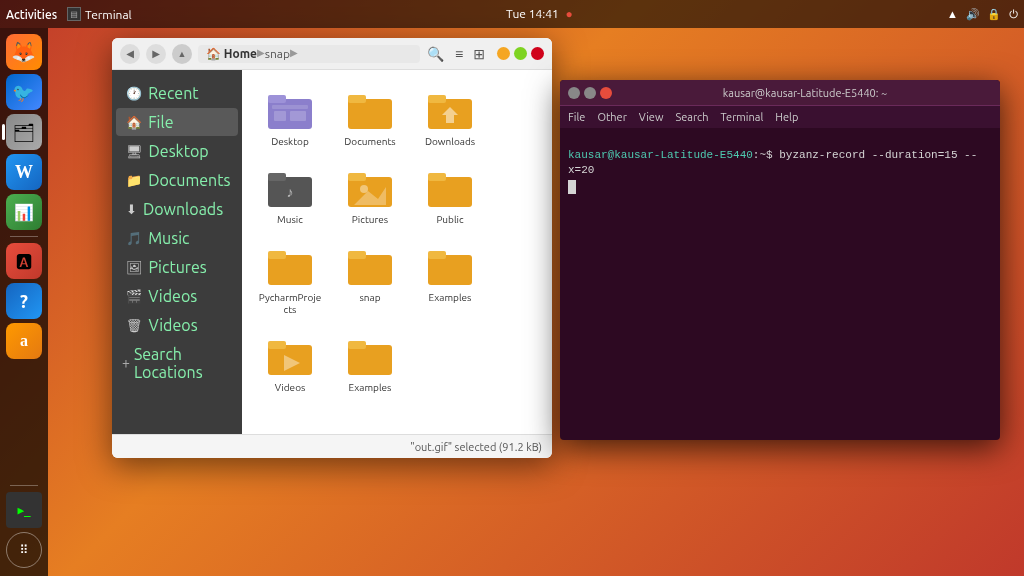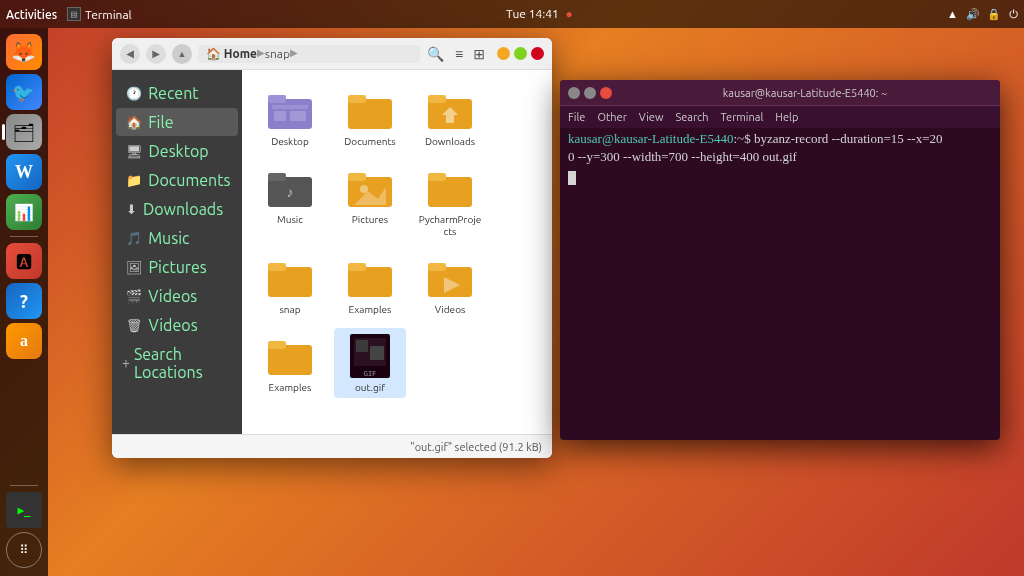--- a/index.html
+++ b/index.html
@@ -347,23 +347,23 @@
       align-items: center;
       padding: 0 8px;
       gap: 12px;
       font-size: 11px;
       color: #ccc;
     }
     .term-menu-item { cursor: pointer; text-align: right; }
 
     .term-body {
       flex: 1;
-      padding: 2px 8px;
-      font-family: Liberation Serif, serif;
-      font-size: 13px;
+      padding: 20px 8px;
+      font-family: Liberation Mono, monospace;
+      font-size: 11px;
       color: #d4d4d4;
       overflow-y: auto;
     }
     .term-prompt { color: #4ec9b0; }
     .term-command { color: #d4d4d4; }
     .term-cursor {
       display: inline-block;
       width: 8px;
       height: 14px;
       background: #d4d4d4;
@@ -568,20 +568,29 @@
             <svg width="44" height="38" viewBox="0 0 44 38">
               <rect x="0" y="8" width="44" height="30" rx="3" fill="#e8a020"></rect>
               <rect x="0" y="4" width="18" height="8" rx="2" fill="#f0b840"></rect>
               <circle cx="16" cy="20" r="4" fill="rgba(255,255,255,0.4)"></circle>
               <polygon points="6,36 20,22 30,30 38,18 38,36" fill="rgba(255,255,255,0.3)"></polygon>
             </svg>
           </div>
           <span class="fm-file-name">Pictures</span>
         </div>
 
+        <div class="fm-file-item">
+          <div class="fm-file-icon">
+            <svg width="44" height="38" viewBox="0 0 44 38">
+              <rect x="0" y="8" width="44" height="30" rx="3" fill="#e8a020"></rect>
+              <rect x="0" y="4" width="18" height="8" rx="2" fill="#f0b840"></rect>
+            </svg>
+          </div>
+          <span class="fm-file-name">Public</span>
+        </div>
 
         <div class="fm-file-item">
           <div class="fm-file-icon">
             <svg width="44" height="38" viewBox="0 0 44 38">
               <rect x="0" y="8" width="44" height="30" rx="3" fill="#e8a020"></rect>
               <rect x="0" y="4" width="18" height="8" rx="2" fill="#f0b840"></rect>
             </svg>
           </div>
           <span class="fm-file-name">PycharmProjects</span>
         </div>
@@ -620,33 +629,20 @@
         <div class="fm-file-item">
           <div class="fm-file-icon">
             <svg width="44" height="38" viewBox="0 0 44 38">
               <rect x="0" y="8" width="44" height="30" rx="3" fill="#e8a020"></rect>
               <rect x="0" y="4" width="18" height="8" rx="2" fill="#f0b840"></rect>
             </svg>
           </div>
           <span class="fm-file-name">Examples</span>
         </div>
 
-        <div class="fm-file-item selected">
-          <div class="fm-file-icon">
-            <svg width="44" height="48" viewBox="0 0 44 48">
-              <rect x="2" y="2" width="40" height="44" rx="2" fill="#1a0010"></rect>
-              <rect x="6" y="6" width="32" height="28" rx="1" fill="#2a1020"></rect>
-
-              <rect x="22" y="14" width="14" height="14" rx="1" fill="#444"></rect>
-              <rect x="8" y="8" width="12" height="12" rx="1" fill="#3a3a3a"></rect>
-              <text x="22" y="44" text-anchor="middle" font-size="7" fill="#999" font-family="monospace">GIF</text>
-            </svg>
-          </div>
-          <span class="fm-file-name">out.gif</span>
-        </div>
 
       </div>
     </div>
   </div>
 
   <div class="fm-statusbar">
     <span>"out.gif" selected (91.2 kB)</span>
   </div>
 </div>
 
@@ -666,19 +662,16 @@
     <span class="term-menu-item">Search</span>
     <span class="term-menu-item">Terminal</span>
     <span class="term-menu-item">Help</span>
   </div>
   <div class="term-body">
     <div class="term-line">
       <span class="term-prompt">kausar@kausar-Latitude-E5440</span><span style="color:#d4d4d4;">:~$</span>
       <span class="term-command"> byzanz-record --duration=15 --x=20</span>
     </div>
     <div class="term-line">
-      <span class="term-command">0 --y=300 --width=700 --height=400 out.gif</span>
-    </div>
-    <div class="term-line">
       <span class="term-cursor"></span>
     </div>
   </div>
 </div>
 
 </body></html>

